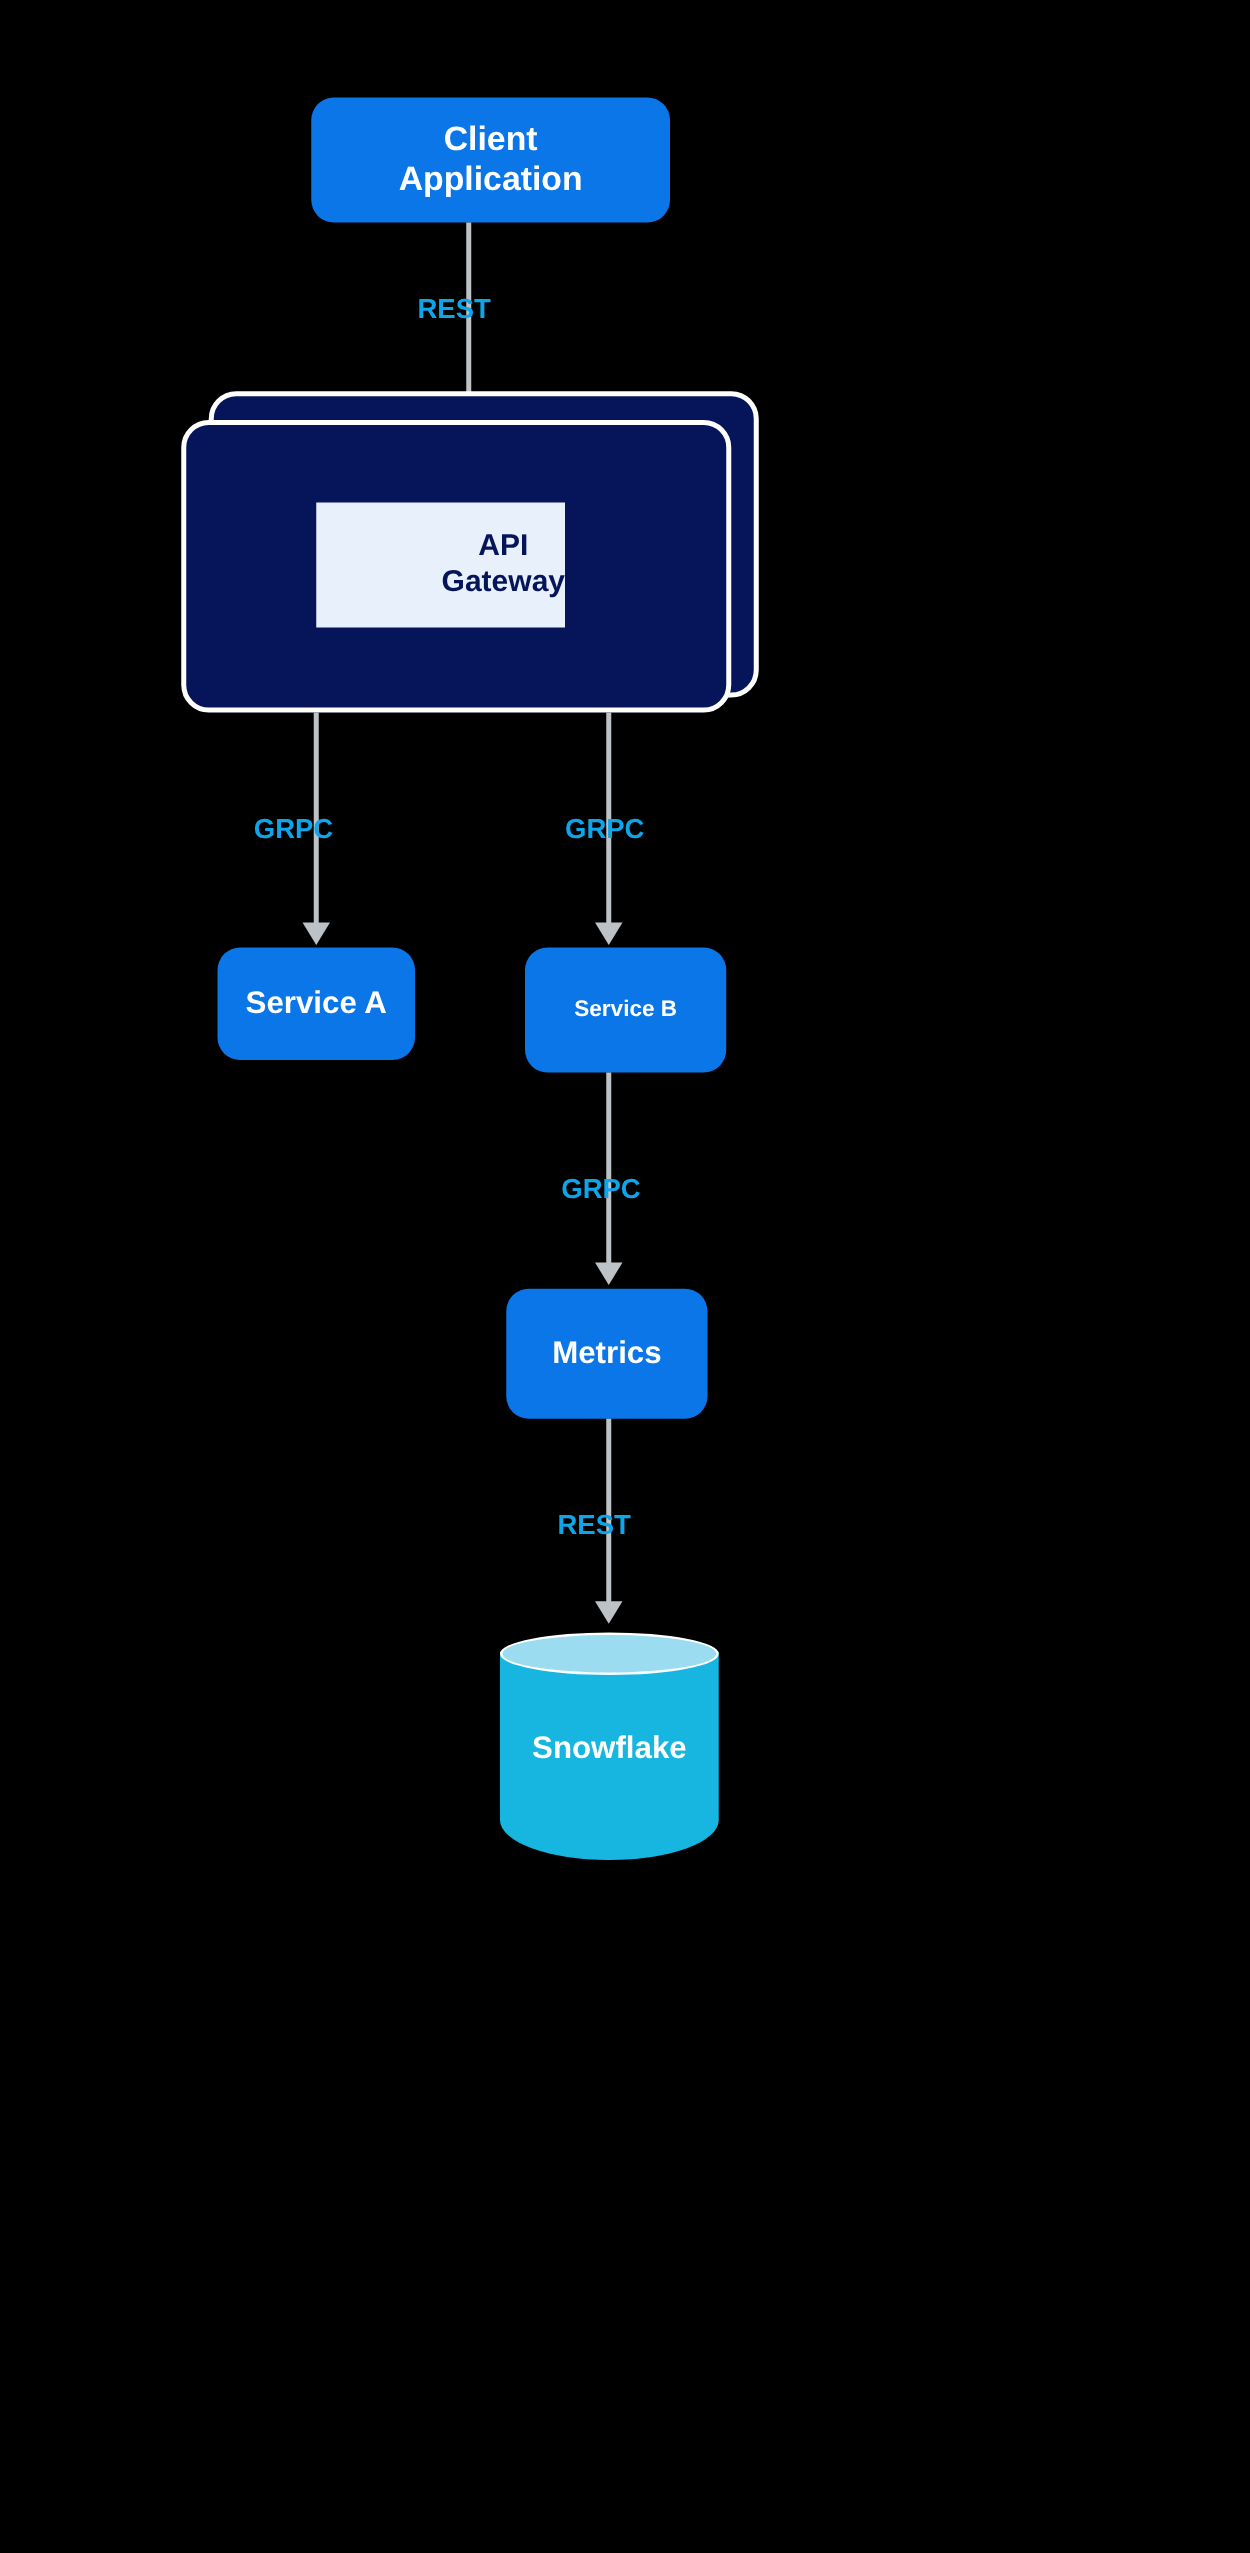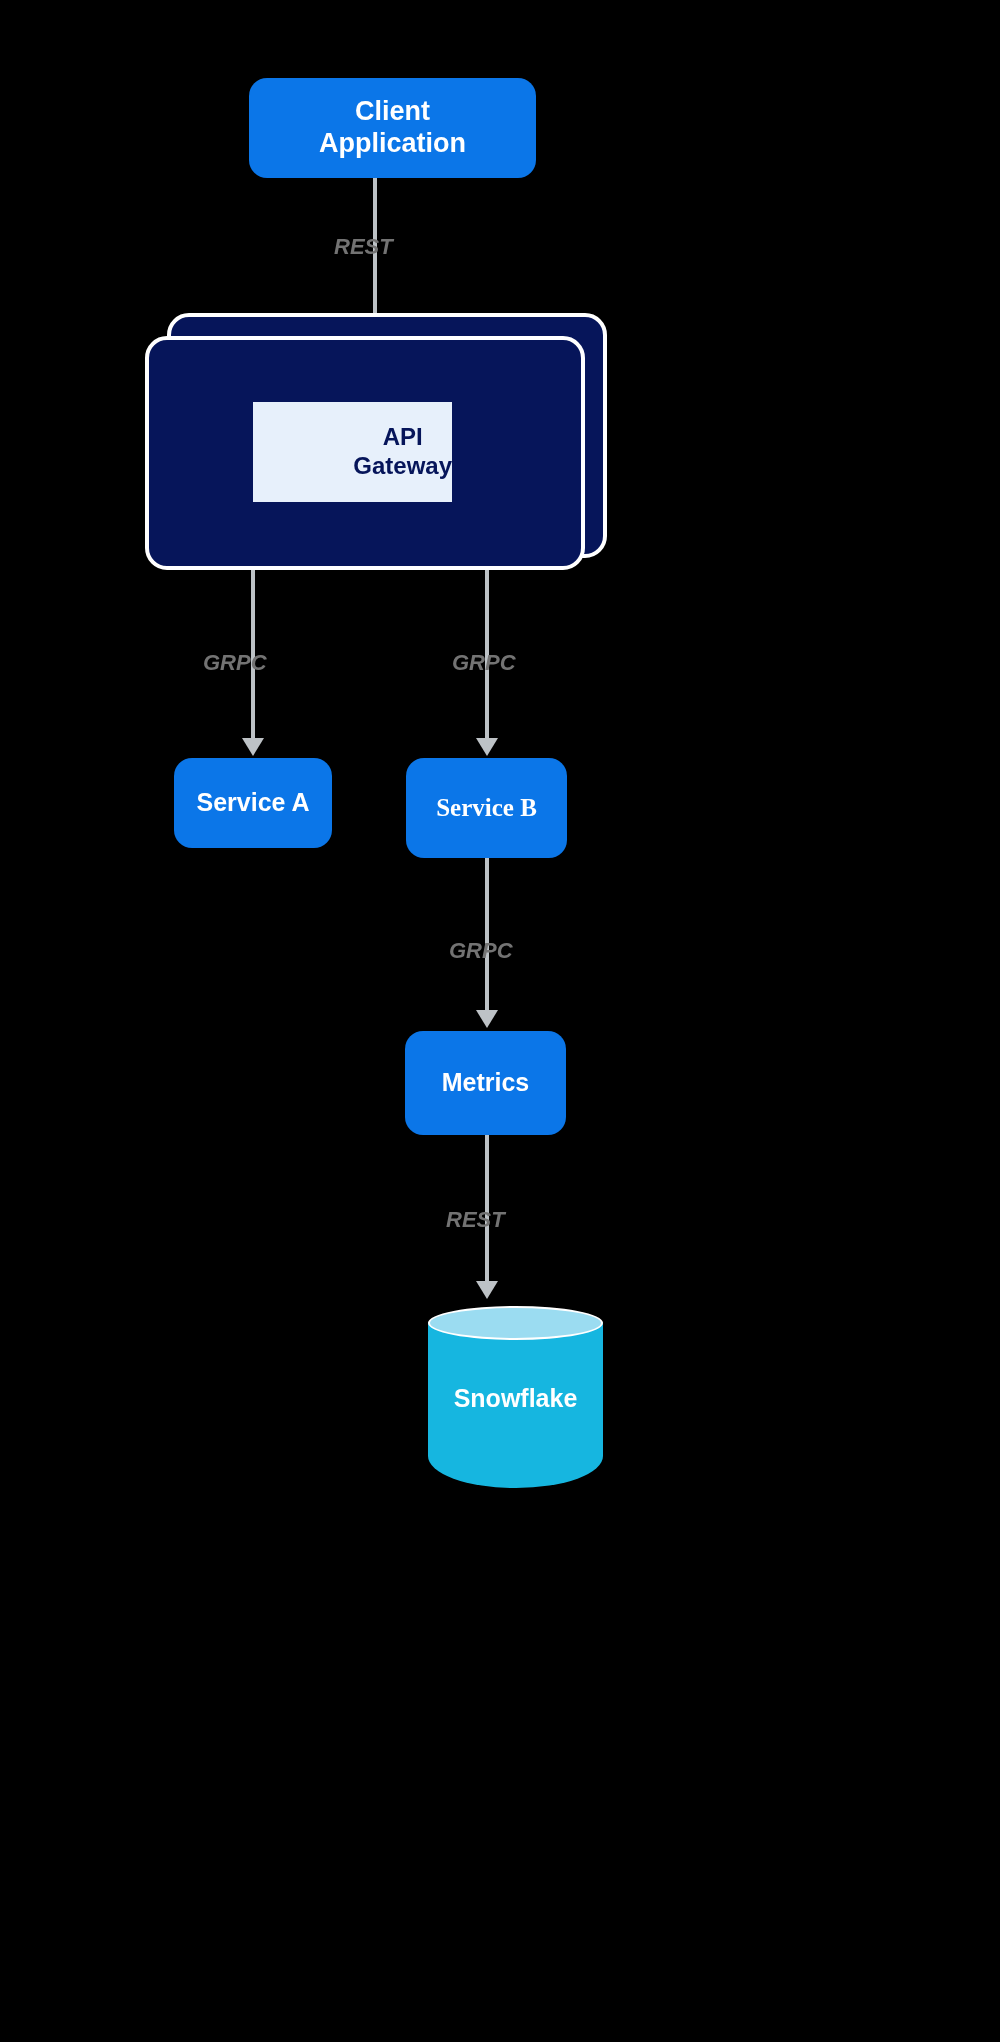--- a/index.html
+++ b/index.html
@@ -51,26 +51,25 @@
   .svc-a-node {
     left: 174px;
     top: 758px;
     width: 158px;
     height: 90px;
     font-size: 25px;
     border-radius: 18px;
   }
 
   .svc-b-node {
-    left: 406px;
+    left: 420px;
     top: 758px;
     width: 161px;
     height: 100px;
-    font-size: 25px;
-    font-family: Liberation Serif, serif;
+    font-size: 18px;
   }
 
   .metrics-node {
     left: 405px;
     top: 1031px;
     width: 161px;
     height: 104px;
     font-size: 25px;
   }
 
@@ -113,21 +112,20 @@
     box-sizing: border-box;
   }
 
   
   .cylinder {
     position: absolute;
     left: 400px;
     top: 1306px;
     width: 175px;
     height: 198px;
-    margin-left: 28px;
   }
   .cyl-body {
     position: absolute;
     left: 0;
     top: 16px;
     width: 175px;
     height: 166px;
     background: #16b6e0;
     border-radius: 0 0 87px 87px / 0 0 32px 32px;
   }
@@ -162,25 +160,24 @@
   .conn-head {
     position: absolute;
     width: 0;
     height: 0;
     border-left: 11px solid transparent;
     border-right: 11px solid transparent;
     border-top: 18px solid #bdc2c6;
   }
   .conn-label {
     position: absolute;
-    color: #737373;
+    color: #0ea5e9;
     font-weight: bold;
     font-size: 22px;
     white-space: nowrap;
-    font-style: italic;
   }
 </style>
 </head>
 <body>
 
 <div id="stage">
 
   <div class="node blue-node client-node">
     <span>
       <span>Client</span><br>

